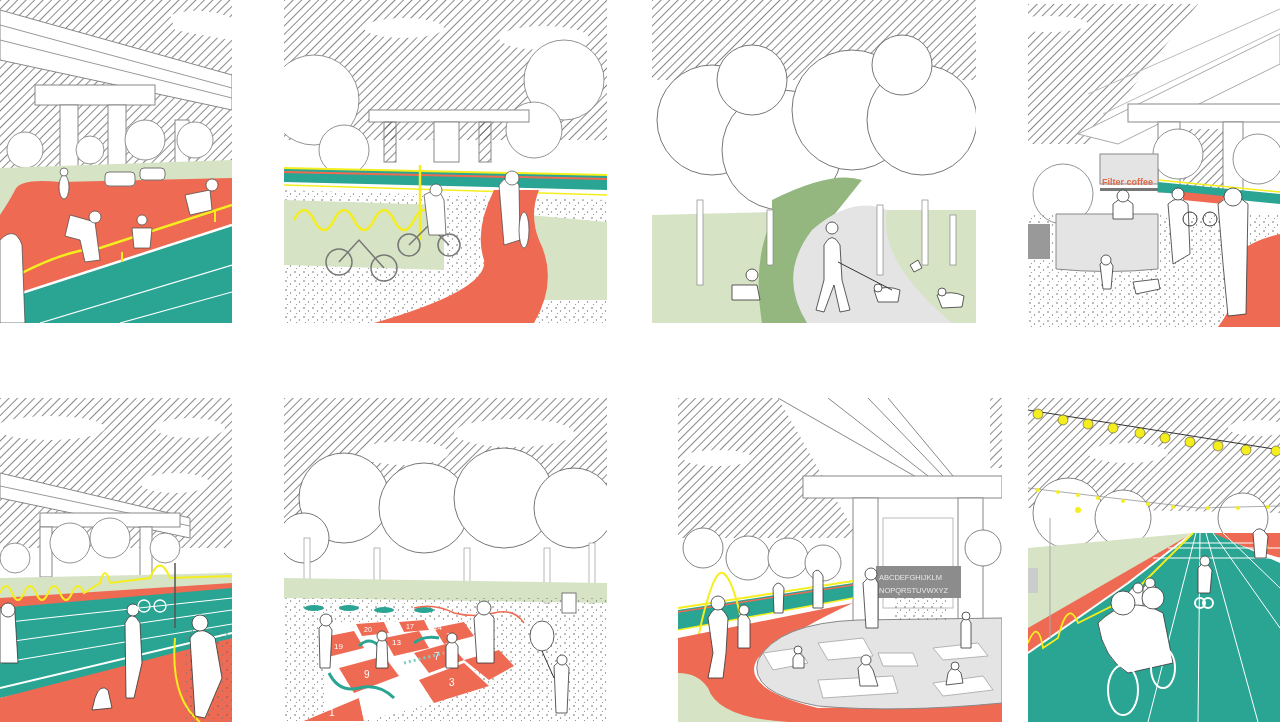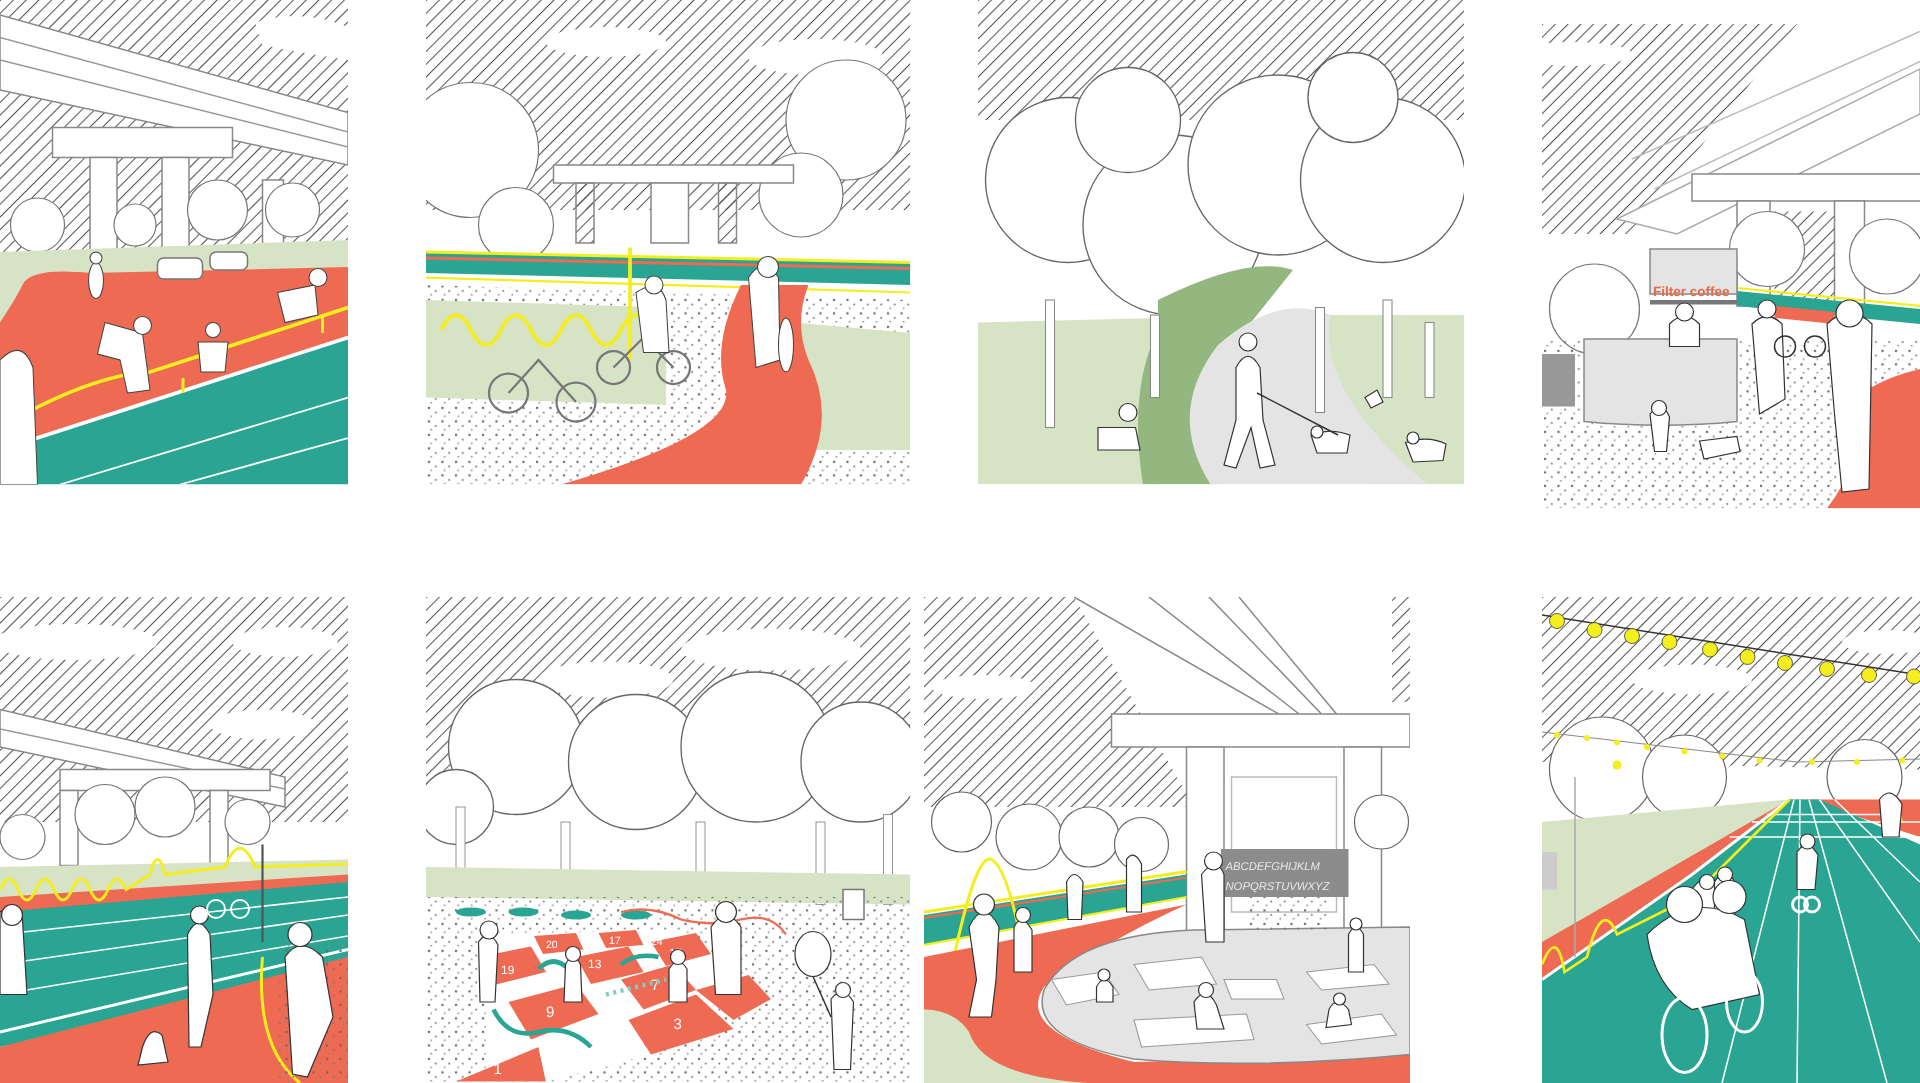--- a/index.html
+++ b/index.html
@@ -2,24 +2,24 @@
 <html><head>
 <meta charset="utf-8">
 <style>
   html, body { margin:0; padding:0; background:#ffffff; }
   body { width:1280px; height:722px; position:relative; overflow:hidden; font-family:"Liberation Sans", sans-serif; }
   .panel { position:absolute; overflow:hidden; background:#fff; }
   .panel svg { display:block; width:100%; height:100%; }
   #p1 { left:0; top:0; width:232px; height:323px; }
   #p2 { left:284px; top:0; width:323px; height:323px; }
   #p3 { left:652px; top:0; width:324px; height:323px; }
-  #p4 { left:1028px; top:16px; width:252px; height:323px; }
+  #p4 { left:1028px; top:4px; width:252px; height:323px; }
   #p5 { left:0; top:398px; width:232px; height:324px; }
   #p6 { left:284px; top:398px; width:323px; height:324px; }
-  #p7 { left:616px; top:398px; width:324px; height:324px;font-style:italic; }
+  #p7 { left:678px; top:398px; width:324px; height:324px; }
   #p8 { left:1028px; top:398px; width:252px; height:324px; }
   .sign-text { font-family:"Liberation Sans", sans-serif; }
 </style>
 </head>
 <body>
 
 <svg width="0" height="0" style="position:absolute">
   <defs>
     <pattern id="hatch" width="6" height="6" patternUnits="userSpaceOnUse" patternTransform="rotate(45)">
       <line x1="0" y1="0" x2="0" y2="6" stroke="#555" stroke-width="1.4"></line>

